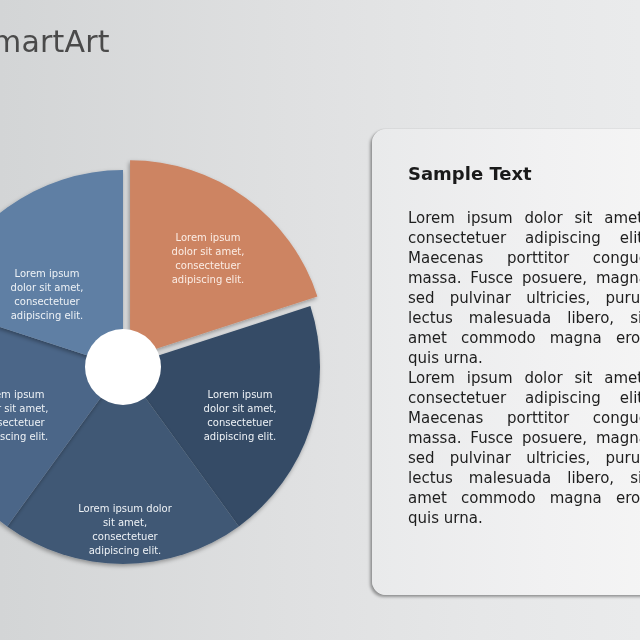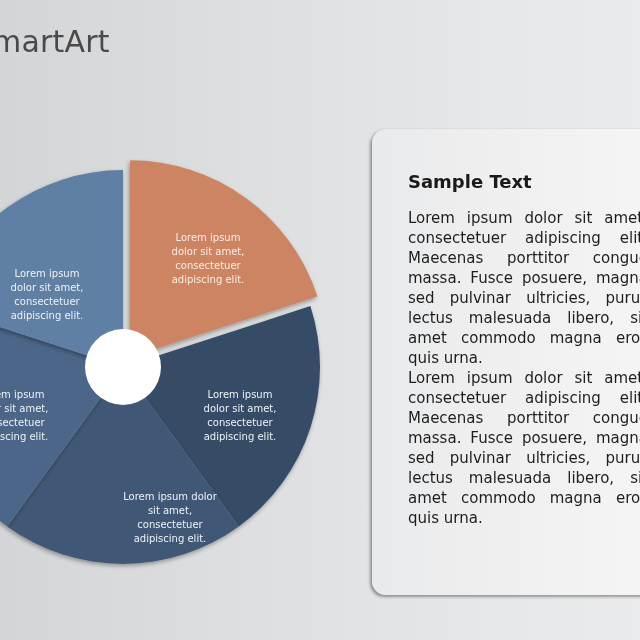--- a/index.html
+++ b/index.html
@@ -18,21 +18,21 @@
     text-align:center; font-family:"DejaVu Sans", sans-serif; white-space:pre-line;
   }
   .seg-label.orange { color:#fbece4; }
   .panel {
     position:absolute; left:372px; top:129px; width:290px; height:466px;
     border-radius:14px;
     background: linear-gradient(90deg, #e9eaeb 0%, #f1f1f2 60%, #f5f5f5 100%);
     box-shadow: -2px 2px 3px rgba(0,0,0,0.35), 0 0 1px rgba(0,0,0,0.3);
   }
   .panel-title {
-    position:absolute; left:36px; top:42px; font-size:18px; font-weight:bold; color:#1a1a1a;
+    position:absolute; left:36px; top:34px; font-size:18px; font-weight:bold; color:#1a1a1a;
   }
   .panel-para {
     position:absolute; left:36px; width:240px; font-size:15px; line-height:20px; color:#1e1e1e;
     text-align:justify; text-align-last:left; white-space:normal;
   }
 </style>
 </head>
 <body>
 
 <div class="title">martArt</div>
@@ -55,21 +55,21 @@
 
 <div id="labels">
     <div class="seg-label orange" style="left: 143px; top: 231px; width: 130px;">Lorem ipsum
 dolor sit amet,
 consectetuer
 adipiscing elit.</div>
     <div class="seg-label" style="left: 175px; top: 388px; width: 130px;">Lorem ipsum
 dolor sit amet,
 consectetuer
 adipiscing elit.</div>
-    <div class="seg-label" style="left: 60px; top: 490px; width: 130px; margin-left: 45px;">Lorem ipsum dolor
+    <div class="seg-label" style="left: 60px; top: 502px; width: 130px;">Lorem ipsum dolor
 sit amet,
 consectetuer
 adipiscing elit.</div>
     <div class="seg-label" style="left: -53px; top: 388px; width: 130px;">Lorem ipsum
 dolor sit amet,
 consectetuer
 adipiscing elit.</div>
     <div class="seg-label" style="left: -18px; top: 267px; width: 130px;">Lorem ipsum
 dolor sit amet,
 consectetuer

